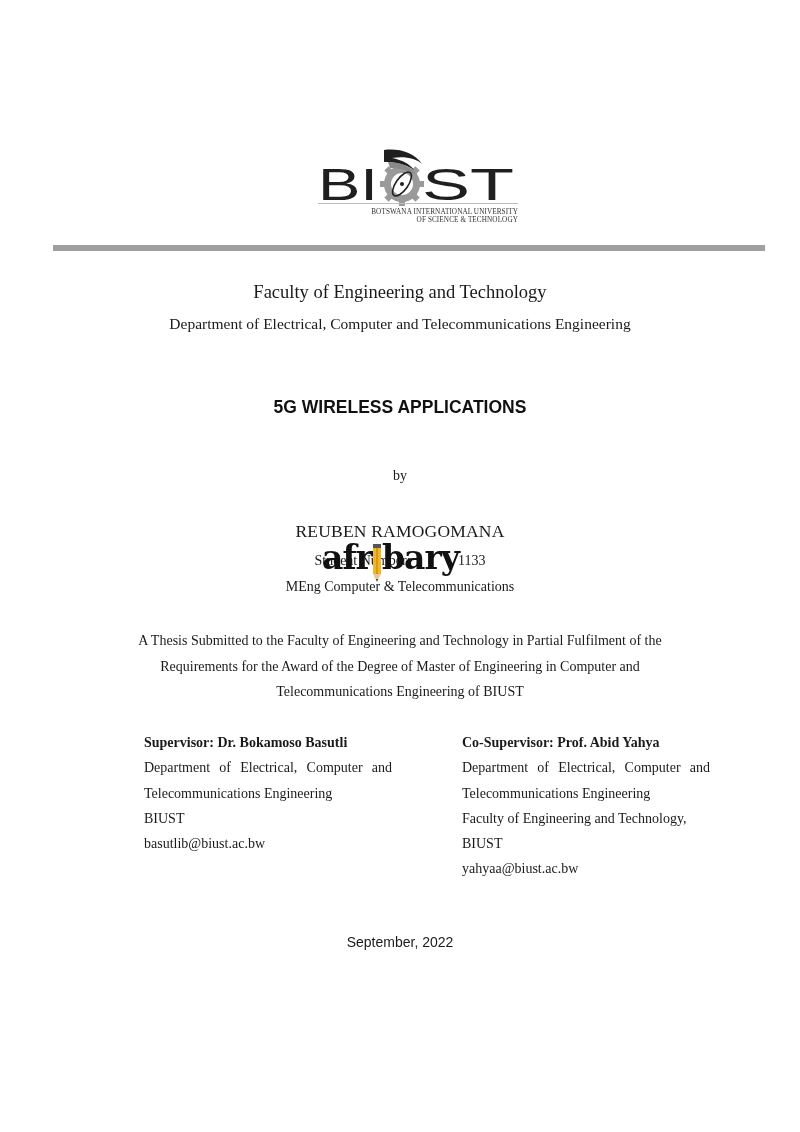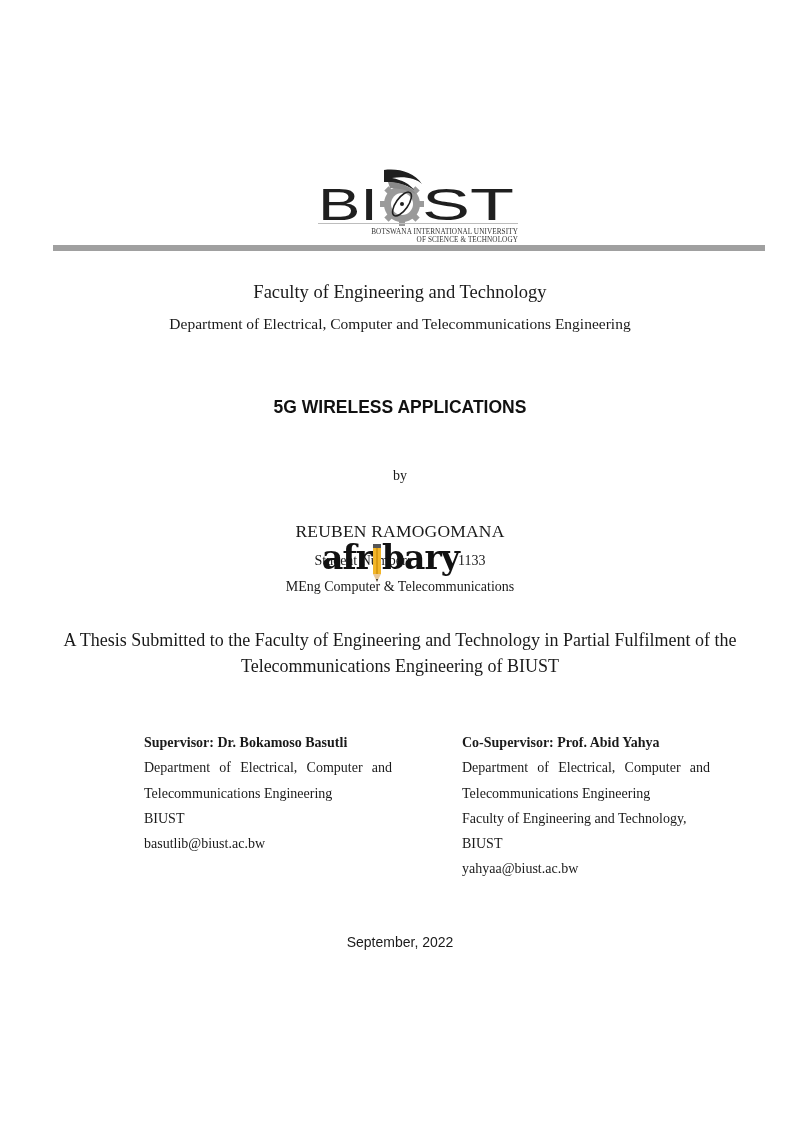--- a/index.html
+++ b/index.html
@@ -15,21 +15,21 @@
       font-family: "DejaVu Serif", "Liberation Serif", serif;
       color: #1a1a1a;
     }
     .abs { position: absolute; }
     .center { left: 0; width: 800px; text-align: center; }
 
     
     .logo {
       position: absolute;
       left: 318px;
-      top: 164px;
+      top: 144px;
       width: 200px;
       height: 86px;
     }
     .logo svg { display: block; }
     .logo-sub {
       position: absolute;
       left: 0;
       width: 200px;
       text-align: right;
       font-family: "Liberation Serif", serif;
@@ -115,21 +115,21 @@
       width: 8px;
       height: 38px;
       margin: 0 1px;
       position: relative;
       top: 4px;
     }
 
     .abstract {
       top: 628px;
       font-family: "Liberation Serif", serif;
-      font-size: 18px;
+      font-size: 14px;
       line-height: 25.5px;
     }
 
     .sup-col {
       position: absolute;
       top: 730px;
       width: 274px;
       font-family: "Liberation Serif", serif;
       font-size: 14px;
       line-height: 25.3px;
@@ -211,20 +211,21 @@
       <rect x="0" y="4" width="8" height="26" fill="#f2b62a"></rect>
       <rect x="3" y="4" width="2" height="26" fill="#d99a12"></rect>
       <polygon points="0,30 8,30 4,38" fill="#e8c89a"></polygon>
       <polygon points="3,35 5,35 4,38" fill="#333"></polygon>
     </svg>
   </span><span class="wm-right">bary</span>
 </div>
 
 <div class="abs center abstract">
   <div>A Thesis Submitted to the Faculty of Engineering and Technology in Partial Fulfilment of the</div>
+  <div>Requirements for the Award of the Degree of Master of Engineering in Computer and</div>
   <div>Telecommunications Engineering of BIUST</div>
 </div>
 
 <div class="sup-col left">
   <div class="heading">Supervisor: Dr. Bokamoso Basutli</div>
   <div class="justify">Department of Electrical, Computer and</div>
   <div>Telecommunications Engineering</div>
   <div>BIUST</div>
   <div>basutlib@biust.ac.bw</div>
 </div>

